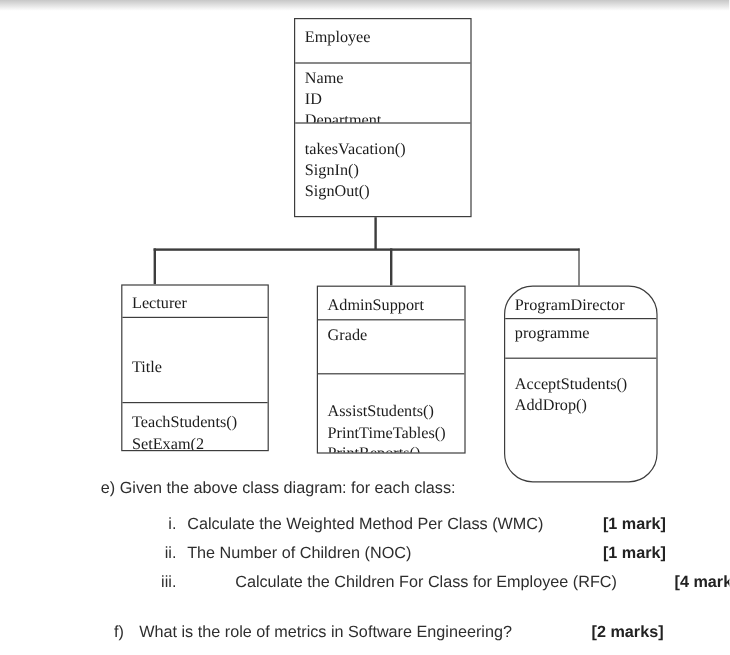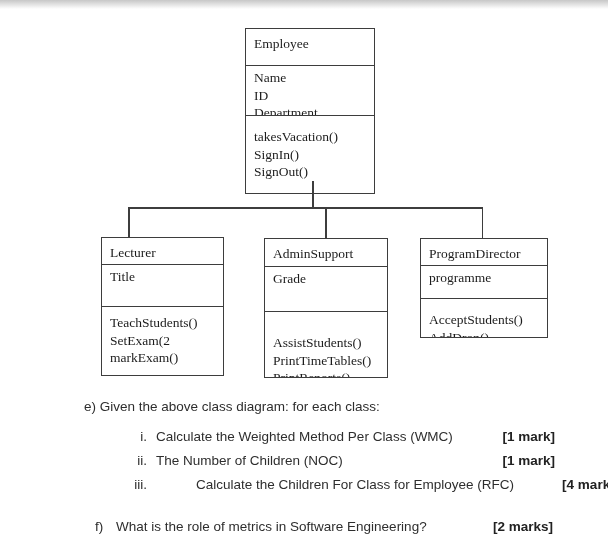--- a/index.html
+++ b/index.html
@@ -49,36 +49,36 @@
     overflow: hidden;
   }
   .uml-methods {
     box-sizing: border-box;
     flex: 1;
     padding: 10px 6px 0 8px;
     white-space: pre-line;
     overflow: hidden;
   }
 
-  #box-employee { left: 245px; top: 15px;  width: 130px; height: 166px; margin-top: 13px; }
+  #box-employee { left: 245px; top: 15px;  width: 148px; height: 166px; }
   #box-employee .uml-title  { height: 37px; }
   #box-employee .uml-attrs  { height: 50px; }
   #box-employee .uml-methods{ padding-top: 12px; }
 
   #box-lecturer { left: 101px; top: 237px; width: 123px; height: 139px; }
   #box-lecturer .uml-title  { height: 27px; }
-  #box-lecturer .uml-attrs  { height: 42px; }
+  #box-lecturer .uml-attrs  { height: 42px; margin-top: 29px; }
   #box-lecturer .uml-methods{ padding-top: 7px; }
 
   #box-adminsupport { left: 264px; top: 238px; width: 124px; height: 140px; }
   #box-adminsupport .uml-title  { height: 28px; }
   #box-adminsupport .uml-attrs  { height: 45px; }
   #box-adminsupport .uml-methods{ padding-top: 6px; margin-top: 16px; }
 
-  #box-programdirector { left: 420px; top: 238px; width: 128px; height: 100px; }
+  #box-programdirector { left: 420px; top: 238px; width: 128px; height: 164px; border-radius: 24px; }
   #box-programdirector .uml-title  { height: 27px; }
   #box-programdirector .uml-attrs  { height: 33px; }
   #box-programdirector .uml-methods{ padding-top: 12px; }
 
   
   .line { position: absolute; background: #3d3d3d; }
   #conn-stem      { left: 312px; top: 181px; width: 1.5px; height: 27px; }
   #conn-hbar      { left: 128px; top: 207px; width: 355px; height: 1.5px; }
   #conn-drop-left { left: 128px; top: 207px; width: 1.5px; height: 30px; }
   #conn-drop-mid  { left: 325px; top: 207px; width: 1.5px; height: 31px; }

